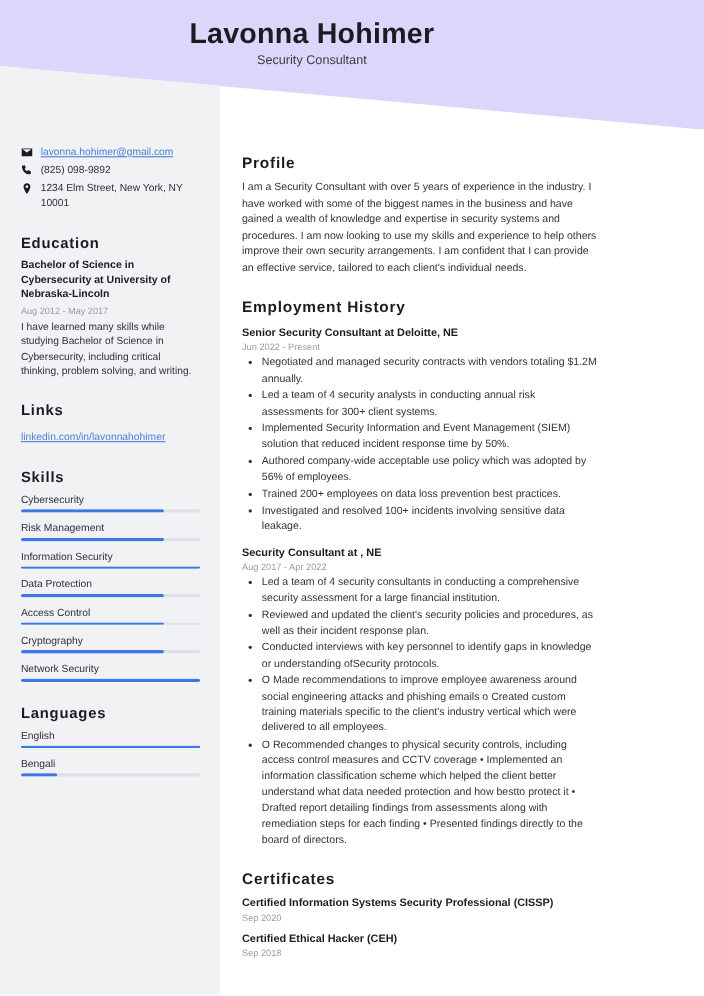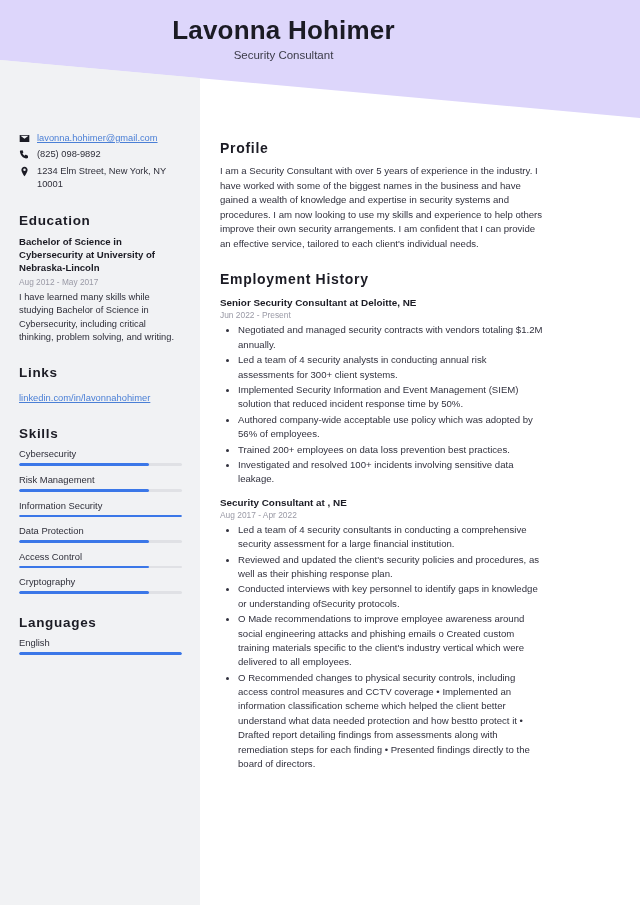--- a/index.html
+++ b/index.html
@@ -232,30 +232,42 @@
             <div class="bar-track" style="background: rgb(224, 225, 229);">
               <div class="bar-fill" style="width: 80%; background: rgb(59, 119, 232);"></div>
             </div>
           </div>
           <div class="skill">
             <div class="skill-label">Cryptography</div>
             <div class="bar-track" style="background: rgb(224, 225, 229);">
               <div class="bar-fill" style="width: 80%; background: rgb(59, 119, 232);"></div>
             </div>
           </div>
+          <div class="skill">
+            <div class="skill-label">Network Security</div>
+            <div class="bar-track" style="background: rgb(224, 225, 229);">
+              <div class="bar-fill" style="width: 100%; background: rgb(59, 119, 232);"></div>
+            </div>
+          </div>
         </div>
     </div>
 
     <div>
       <div class="side-h">Languages</div>
       <div id="languages-list">
           <div class="skill">
             <div class="skill-label">English</div>
             <div class="bar-track" style="background: rgb(224, 225, 229);">
               <div class="bar-fill" style="width: 100%; background: rgb(59, 119, 232);"></div>
+            </div>
+          </div>
+          <div class="skill">
+            <div class="skill-label">Bengali</div>
+            <div class="bar-track" style="background: rgb(224, 225, 229);">
+              <div class="bar-fill" style="width: 20%; background: rgb(59, 119, 232);"></div>
             </div>
           </div>
         </div>
     </div>
 
   </div>
 
   <div class="main">
 
     <div>
@@ -276,25 +288,38 @@
               <li>Authored company-wide acceptable use policy which was adopted by 56% of employees.</li>
               <li>Trained 200+ employees on data loss prevention best practices.</li>
               <li>Investigated and resolved 100+ incidents involving sensitive data leakage.</li>
             </ul>
           </div>
           <div>
             <div class="job-heading">Security Consultant at , NE</div>
             <div class="job-date">Aug 2017 - Apr 2022</div>
             <ul class="bullets">
               <li>Led a team of 4 security consultants in conducting a comprehensive security assessment for a large financial institution.</li>
-              <li>Reviewed and updated the client's security policies and procedures, as well as their phishing response plan.</li>
+              <li>Reviewed and updated the client's security policies and procedures, as well as their incident response plan.</li>
               <li>Conducted interviews with key personnel to identify gaps in knowledge or understanding ofSecurity protocols.</li>
               <li>O Made recommendations to improve employee awareness around social engineering attacks and phishing emails   o Created custom training materials specific to the client's industry vertical which were delivered to all employees.</li>
               <li>O Recommended changes to physical security controls, including access control measures and CCTV coverage   • Implemented an information classification scheme which helped the client better understand what data needed protection and how bestto protect it   • Drafted report detailing findings from assessments along with remediation steps for each finding   • Presented findings directly to the board of directors.</li>
             </ul>
           </div>
         </div>
     </div>
 
+    <div>
+      <div class="main-h spaced">Certificates</div>
+      <div id="certificates-list">
+          <div class="cert-item">
+            <div class="cert-name">Certified Information Systems Security Professional (CISSP)</div>
+            <div class="cert-date">Sep 2020</div>
+          </div>
+          <div class="cert-item">
+            <div class="cert-name">Certified Ethical Hacker (CEH)</div>
+            <div class="cert-date">Sep 2018</div>
+          </div>
+        </div>
+    </div>
 
   </div>
 
 </div>
 
 </body></html>

